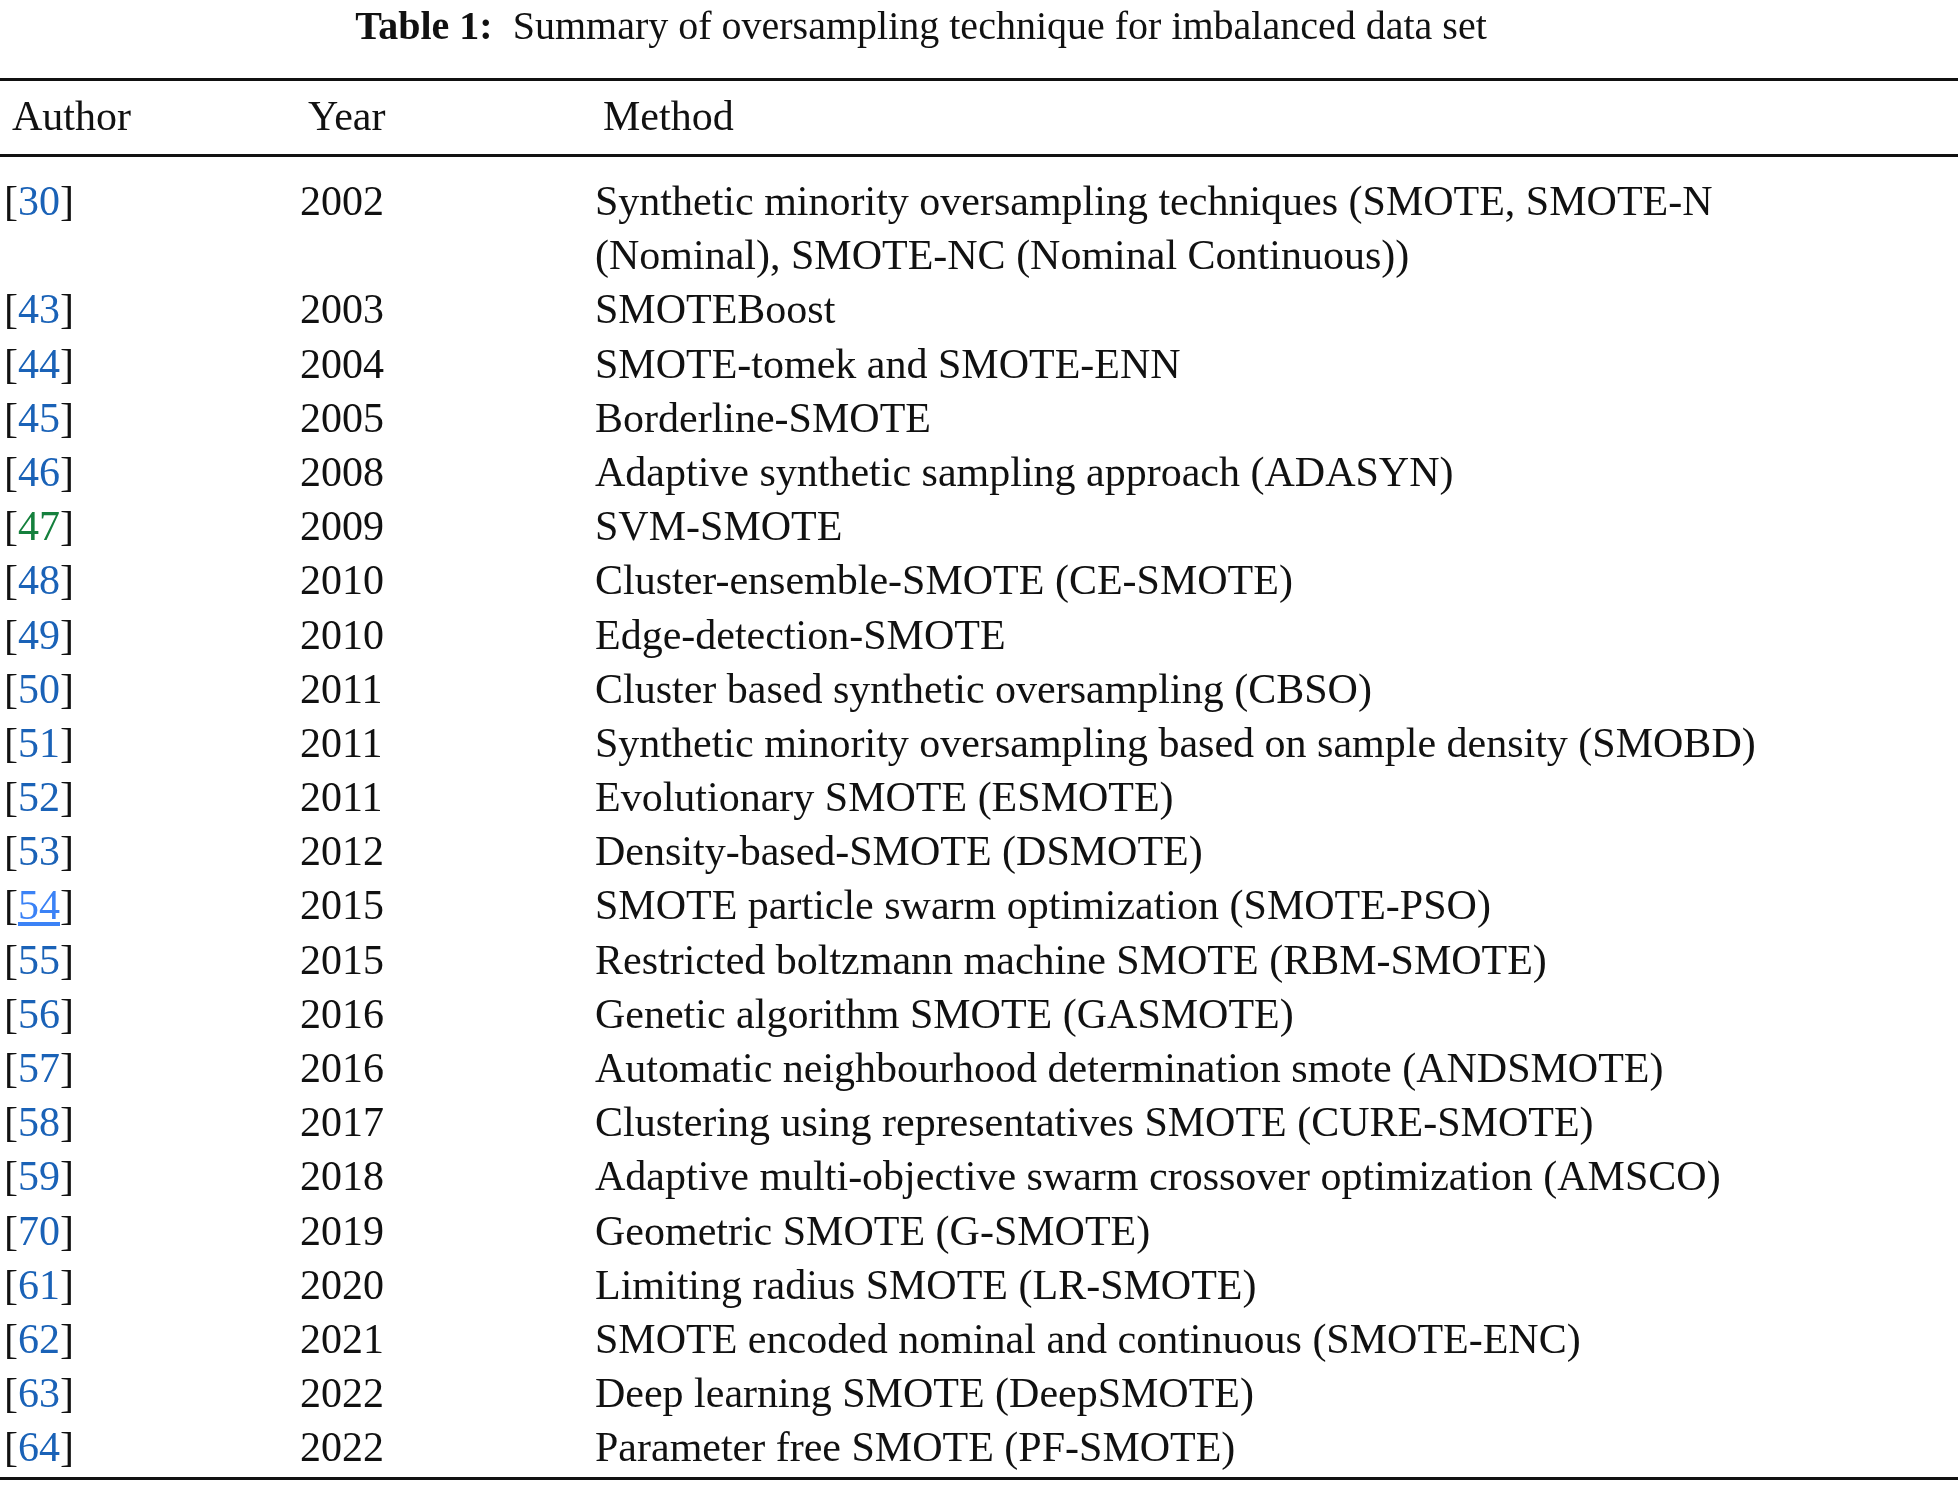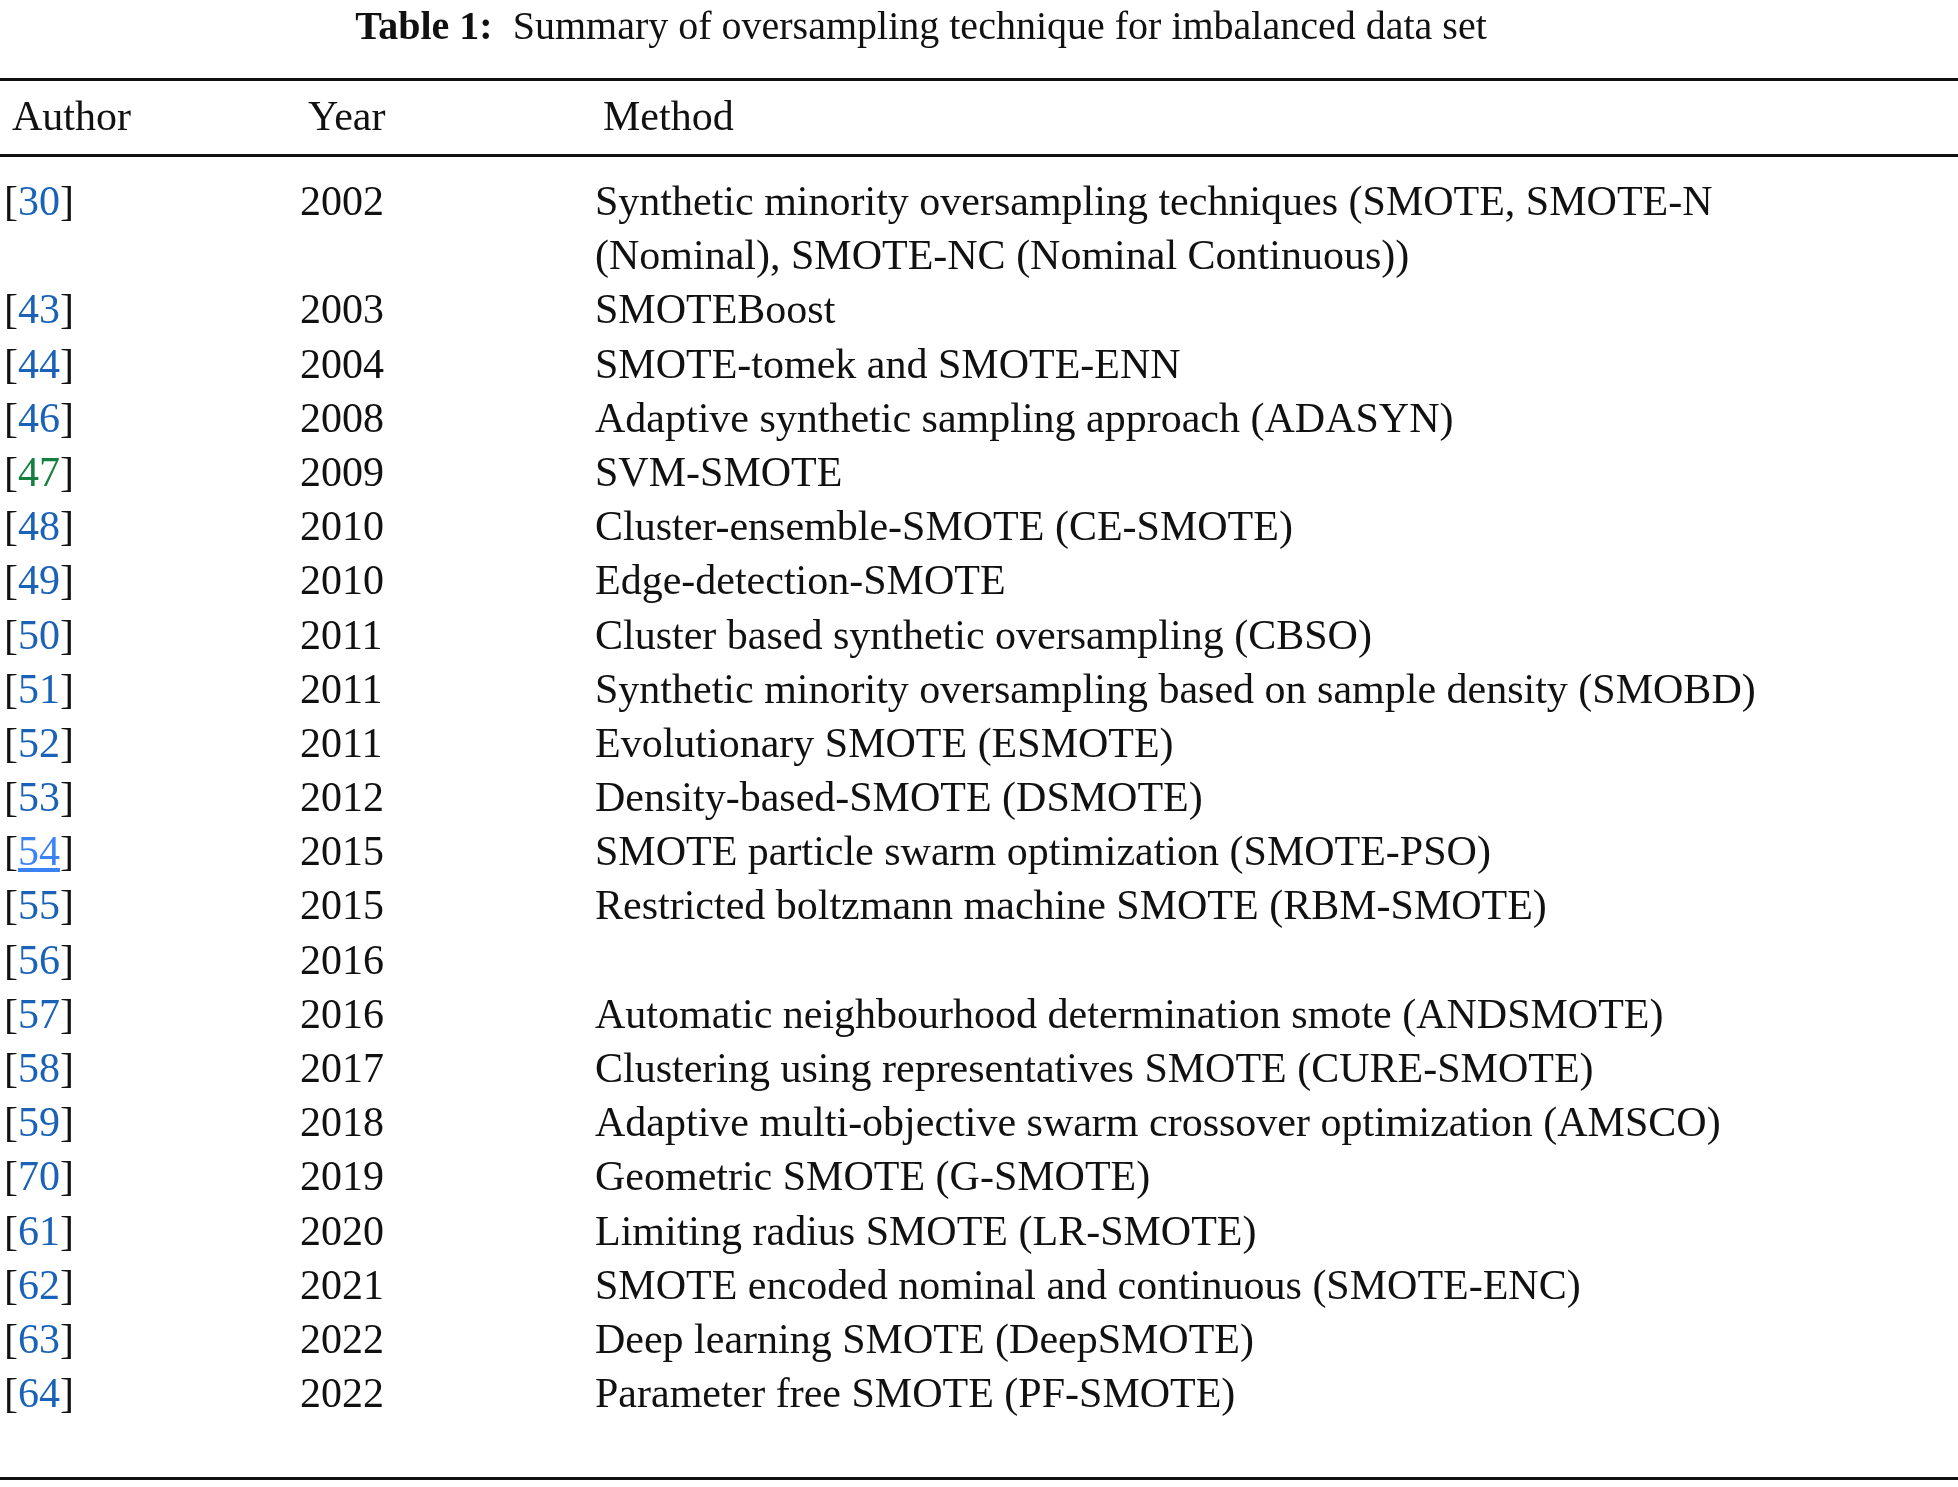--- a/index.html
+++ b/index.html
@@ -49,20 +49,25 @@
       <span class="col-author">[<a class="ref-num" style="color: rgb(26, 98, 183);">43</a>]</span>
       <span class="col-year">2003</span>
       <span class="col-method"><span>SMOTEBoost</span></span>
     </div>
     <div class="row">
       <span class="col-author">[<a class="ref-num" style="color: rgb(26, 98, 183);">44</a>]</span>
       <span class="col-year">2004</span>
       <span class="col-method"><span>SMOTE-tomek and SMOTE-ENN</span></span>
     </div>
     <div class="row">
+      <span class="col-author">[<a class="ref-num" style="color: rgb(26, 98, 183);">45</a>]</span>
+      <span class="col-year">2005</span>
+      <span class="col-method"><span>Borderline-SMOTE</span></span>
+    </div>
+    <div class="row">
       <span class="col-author">[<a class="ref-num" style="color: rgb(26, 98, 183);">46</a>]</span>
       <span class="col-year">2008</span>
       <span class="col-method"><span>Adaptive synthetic sampling approach (ADASYN)</span></span>
     </div>
     <div class="row">
       <span class="col-author">[<a class="ref-num" style="color: #15803d;">47</a>]</span>
       <span class="col-year">2009</span>
       <span class="col-method"><span>SVM-SMOTE</span></span>
     </div>
     <div class="row">
@@ -101,20 +106,21 @@
       <span class="col-method"><span>SMOTE particle swarm optimization (SMOTE-PSO)</span></span>
     </div>
     <div class="row">
       <span class="col-author">[<a class="ref-num" style="color: rgb(26, 98, 183);">55</a>]</span>
       <span class="col-year">2015</span>
       <span class="col-method"><span>Restricted boltzmann machine SMOTE (RBM-SMOTE)</span></span>
     </div>
     <div class="row">
       <span class="col-author">[<a class="ref-num" style="color: rgb(26, 98, 183);">56</a>]</span>
       <span class="col-year">2016</span>
+      <span class="col-method"><span>Genetic algorithm SMOTE (GASMOTE)</span></span>
     </div>
     <div class="row">
       <span class="col-author">[<a class="ref-num" style="color: rgb(26, 98, 183);">57</a>]</span>
       <span class="col-year">2016</span>
       <span class="col-method"><span>Automatic neighbourhood determination smote (ANDSMOTE)</span></span>
     </div>
     <div class="row">
       <span class="col-author">[<a class="ref-num" style="color: rgb(26, 98, 183);">58</a>]</span>
       <span class="col-year">2017</span>
       <span class="col-method"><span>Clustering using representatives SMOTE (CURE-SMOTE)</span></span>

